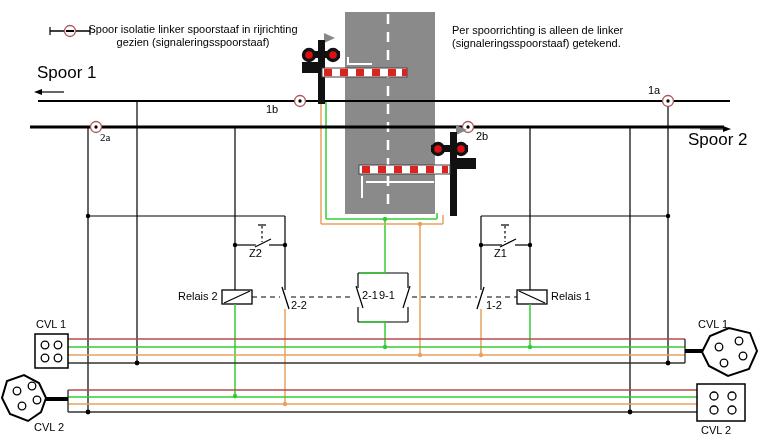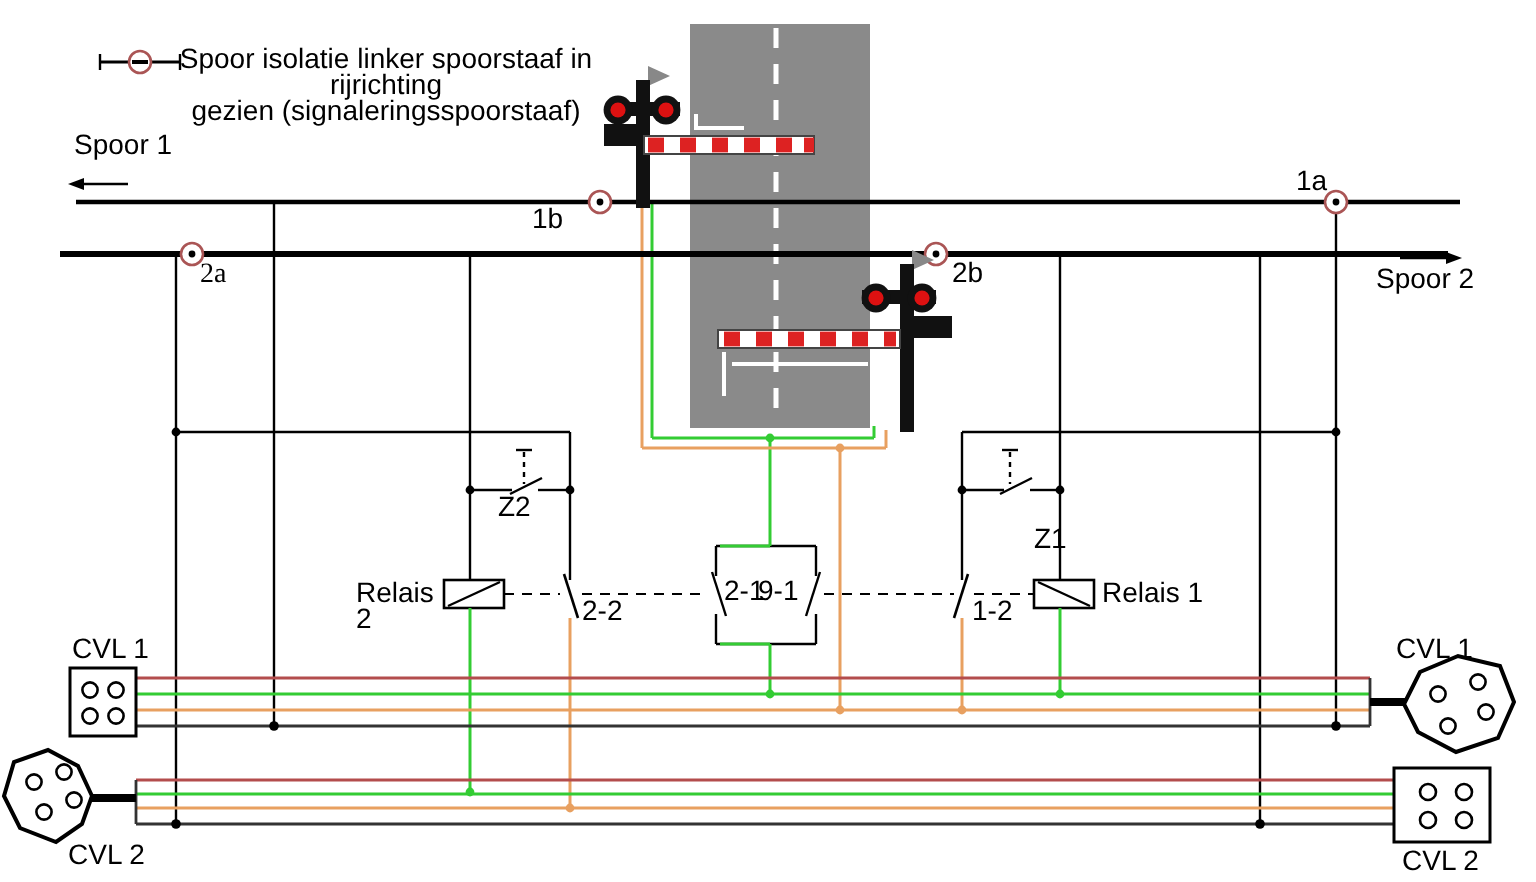--- a/index.html
+++ b/index.html
@@ -1,20 +1,20 @@
 <!DOCTYPE html>
 <html><head>
 <meta charset="utf-8">
 <style>
   html,body{margin:0;padding:0;background:#fff;}
   #stage{position:relative;width:768px;height:441px;background:#fff;overflow:hidden;
          font-family:"Liberation Sans",sans-serif;}
   #stage svg{position:absolute;left:0;top:0;}
-  .lbl{position:absolute;font-size:14px;line-height:13px;color:#000;white-space:pre-line;}
-  .lbl.big{font-size:14px;}
+  .lbl{position:absolute;font-size:11px;line-height:13px;color:#000;white-space:pre-line;}
+  .lbl.big{font-size:17px;}
   .lbl.right{text-align:left;}
   .lbl.center{text-align:center;}
 </style>
 </head>
 <body>
 
 <div id="stage">
 
 <svg width="768" height="441" viewBox="0 0 768 441">
 
@@ -250,31 +250,33 @@
     <polygon points="34,92 42,89 42,95" fill="#000"></polygon>
   </g>
   <g>
     <line x1="700" y1="129" x2="725" y2="129" stroke="#000" stroke-width="1.2"></line>
     <polygon points="731,129 723,126 723,132" fill="#000"></polygon>
   </g>
 </svg>
 
 <div class="lbl center" style="left:84px;top:23px;width:218px;">Spoor isolatie linker spoorstaaf in rijrichting
 gezien (signaleringsspoorstaaf)</div>
+<div class="lbl" style="left:452px;top:24px;">Per spoorrichting is alleen de linker
+(signaleringsspoorstaaf) getekend.</div>
 
 <div class="lbl big" style="left:37px;top:66px;">Spoor 1</div>
 <div class="lbl big" style="left:688px;top:133px;">Spoor 2</div>
 
 <div class="lbl" style="left:648px;top:84px;text-align:right;">1a</div>
 <div class="lbl" style="left:266px;top:103px;">1b</div>
 <div class="lbl" style="left:100px;top:131px;font-family:Liberation Serif, serif;">2a</div>
 <div class="lbl" style="left:476px;top:130px;">2b</div>
 
 <div class="lbl" style="left:249px;top:247px;">Z2</div>
-<div class="lbl" style="left:517px;top:247px;margin-top:16px;">Z1</div>
+<div class="lbl" style="left:494px;top:247px;">Z1</div>
 
 <div class="lbl right" style="left:178px;top:290px;width:42px;">Relais 2</div>
 <div class="lbl" style="left:551px;top:290px;">Relais 1</div>
 
 <div class="lbl" style="left:291px;top:299px;">2-2</div>
 <div class="lbl" style="left:362px;top:289px;">2-1</div>
 <div class="lbl" style="left:379px;top:289px;">9-1</div>
 <div class="lbl" style="left:486px;top:299px;">1-2</div>
 
 <div class="lbl" style="left:36px;top:318px;">CVL 1</div>

